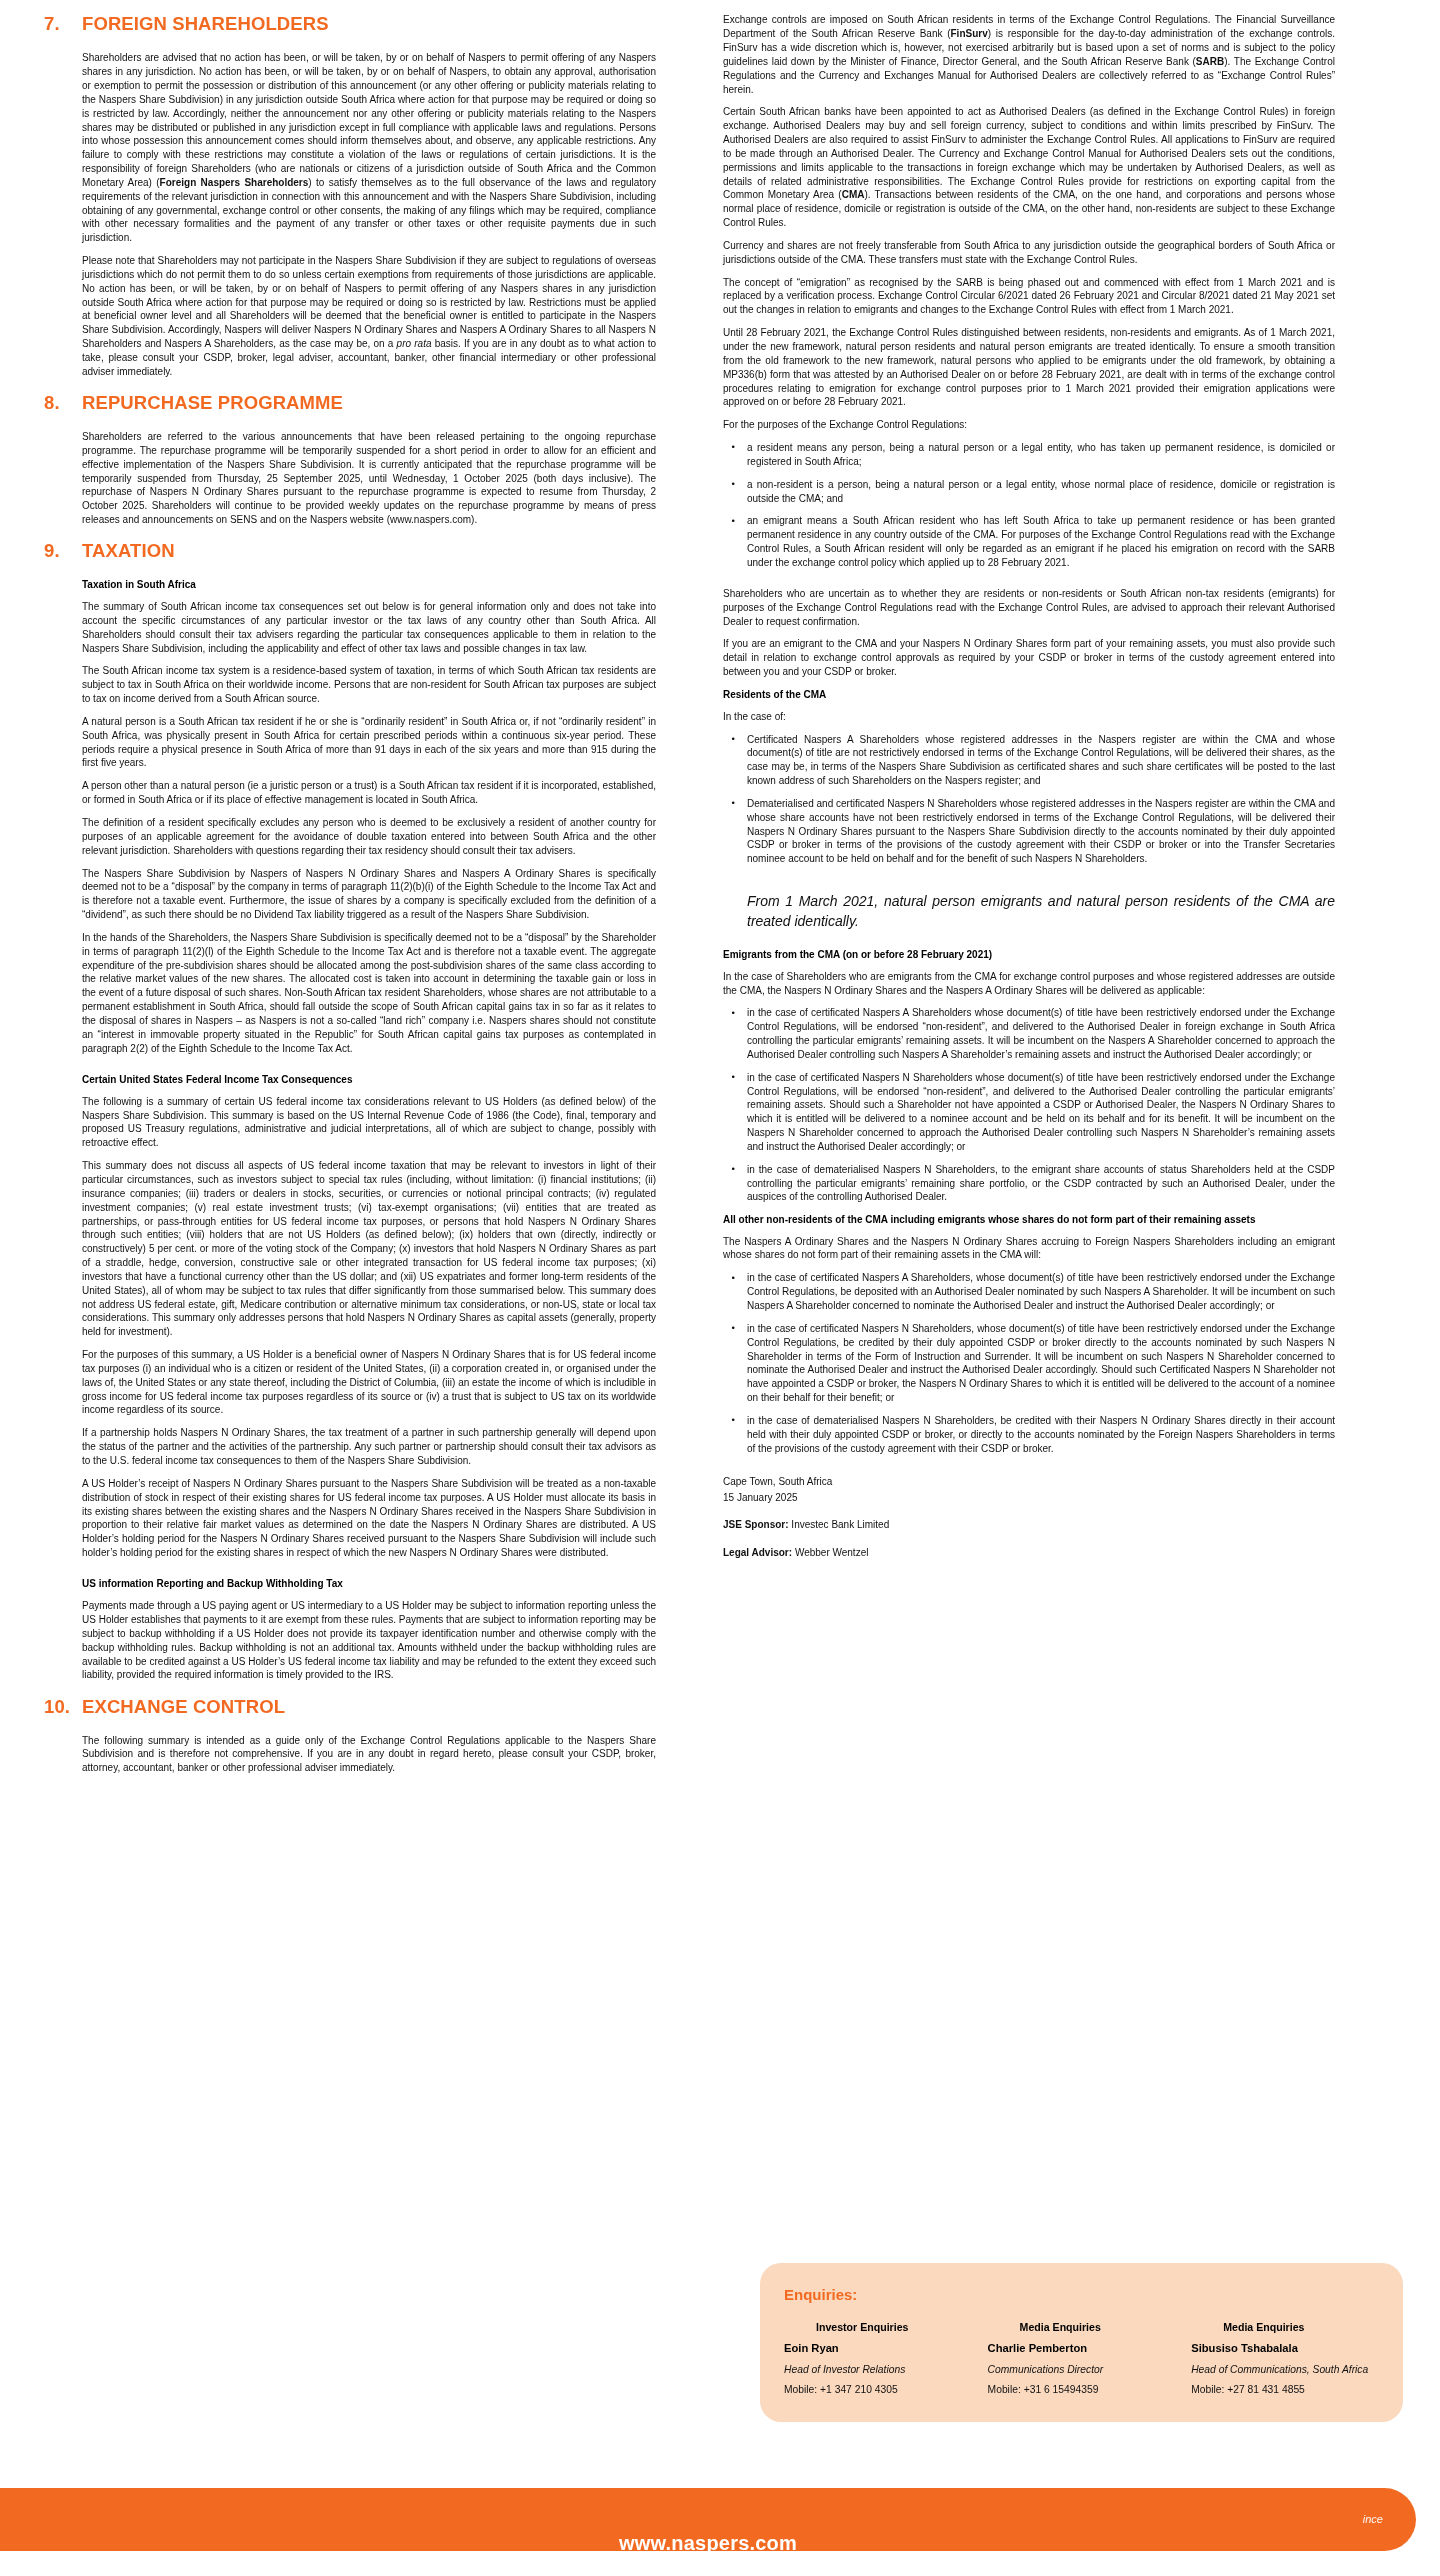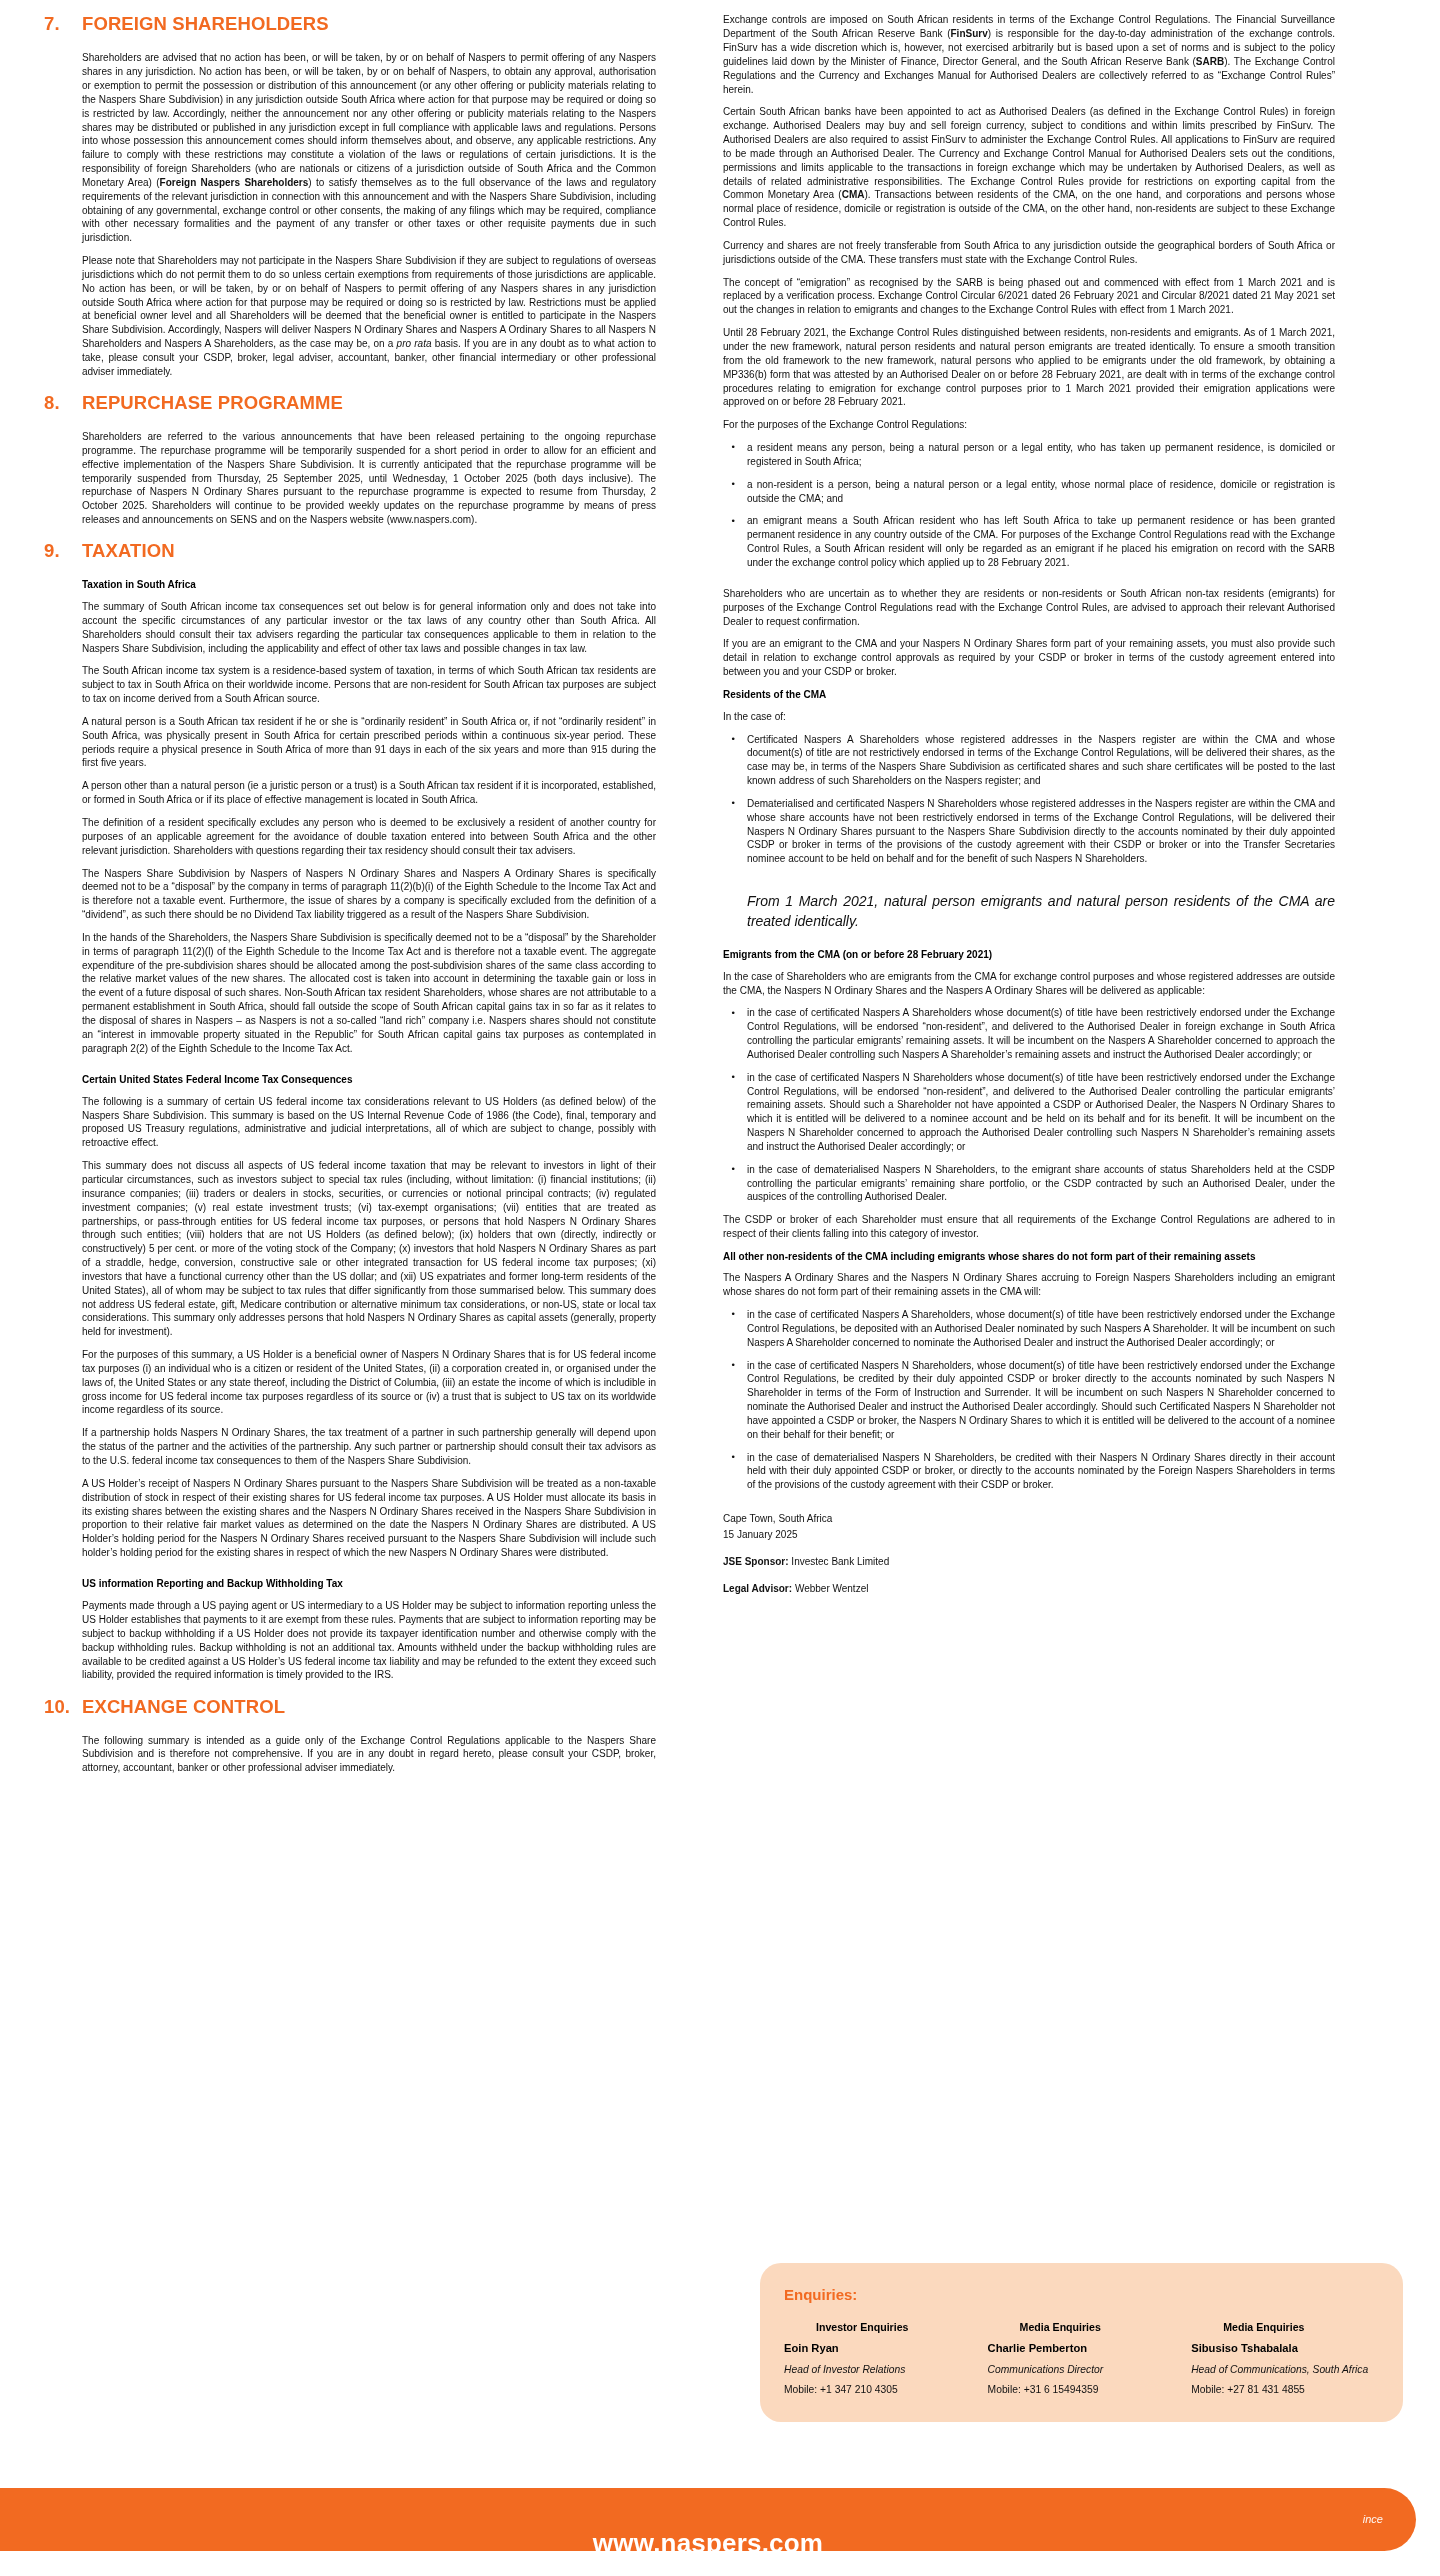--- a/index.html
+++ b/index.html
@@ -161,21 +161,21 @@
     background: #F26A21;
     border-top-right-radius: 31.5px;
     border-bottom-right-radius: 31.5px;
     display: flex;
     align-items: center;
     justify-content: center;
   }
   .footer-url {
     color: #ffffff;
     font-weight: bold;
-    font-size: 26px;
+    font-size: 20px;
     letter-spacing: 0.2px;
     margin-top: 48px;
   }
   .footer-logo {
     position: absolute;
     right: 33px;
     top: 50%;
     transform: translateY(-50%);
     color: #ffffff;
     font-size: 11px;
@@ -289,21 +289,20 @@
 
       <h4 class="subhead">Emigrants from the CMA (on or before 28 February 2021)</h4>
       <p class="para">In the case of Shareholders who are emigrants from the CMA for exchange control purposes and whose registered addresses are outside the CMA, the Naspers N Ordinary Shares and the Naspers A Ordinary Shares will be delivered as applicable:</p>
 
       <ul class="bullets">
         <li>in the case of certificated Naspers A Shareholders whose document(s) of title have been restrictively endorsed under the Exchange Control Regulations, will be endorsed “non-resident”, and delivered to the Authorised Dealer in foreign exchange in South Africa controlling the particular emigrants’ remaining assets. It will be incumbent on the Naspers A Shareholder concerned to approach the Authorised Dealer controlling such Naspers A Shareholder’s remaining assets and instruct the Authorised Dealer accordingly; or</li>
         <li>in the case of certificated Naspers N Shareholders whose document(s) of title have been restrictively endorsed under the Exchange Control Regulations, will be endorsed “non-resident”, and delivered to the Authorised Dealer controlling the particular emigrants’ remaining assets. Should such a Shareholder not have appointed a CSDP or Authorised Dealer, the Naspers N Ordinary Shares to which it is entitled will be delivered to a nominee account and be held on its behalf and for its benefit. It will be incumbent on the Naspers N Shareholder concerned to approach the Authorised Dealer controlling such Naspers N Shareholder’s remaining assets and instruct the Authorised Dealer accordingly; or</li>
         <li>in the case of dematerialised Naspers N Shareholders, to the emigrant share accounts of status Shareholders held at the CSDP controlling the particular emigrants’ remaining share portfolio, or the CSDP contracted by such an Authorised Dealer, under the auspices of the controlling Authorised Dealer.</li>
       </ul>
 
-      <p class="para">The CSDP or broker of each Shareholder must ensure that all requirements of the Exchange Control Regulations are adhered to in respect of their clients falling into this category of investor.</p>
 
       <h4 class="subhead">All other non-residents of the CMA including emigrants whose shares do not form part of their remaining assets</h4>
       <p class="para">The Naspers A Ordinary Shares and the Naspers N Ordinary Shares accruing to Foreign Naspers Shareholders including an emigrant whose shares do not form part of their remaining assets in the CMA will:</p>
 
       <ul class="bullets">
         <li>in the case of certificated Naspers A Shareholders, whose document(s) of title have been restrictively endorsed under the Exchange Control Regulations, be deposited with an Authorised Dealer nominated by such Naspers A Shareholder. It will be incumbent on such Naspers A Shareholder concerned to nominate the Authorised Dealer and instruct the Authorised Dealer accordingly; or</li>
         <li>in the case of certificated Naspers N Shareholders, whose document(s) of title have been restrictively endorsed under the Exchange Control Regulations, be credited by their duly appointed CSDP or broker directly to the accounts nominated by such Naspers N Shareholder in terms of the Form of Instruction and Surrender. It will be incumbent on such Naspers N Shareholder concerned to nominate the Authorised Dealer and instruct the Authorised Dealer accordingly. Should such Certificated Naspers N Shareholder not have appointed a CSDP or broker, the Naspers N Ordinary Shares to which it is entitled will be delivered to the account of a nominee on their behalf for their benefit; or</li>
         <li>in the case of dematerialised Naspers N Shareholders, be credited with their Naspers N Ordinary Shares directly in their account held with their duly appointed CSDP or broker, or directly to the accounts nominated by the Foreign Naspers Shareholders in terms of the provisions of the custody agreement with their CSDP or broker.</li>
       </ul>
 

